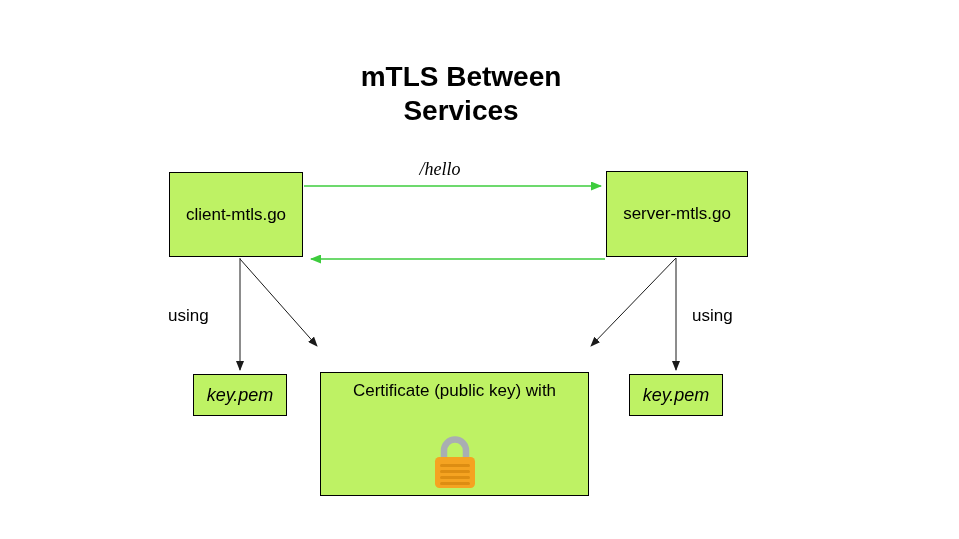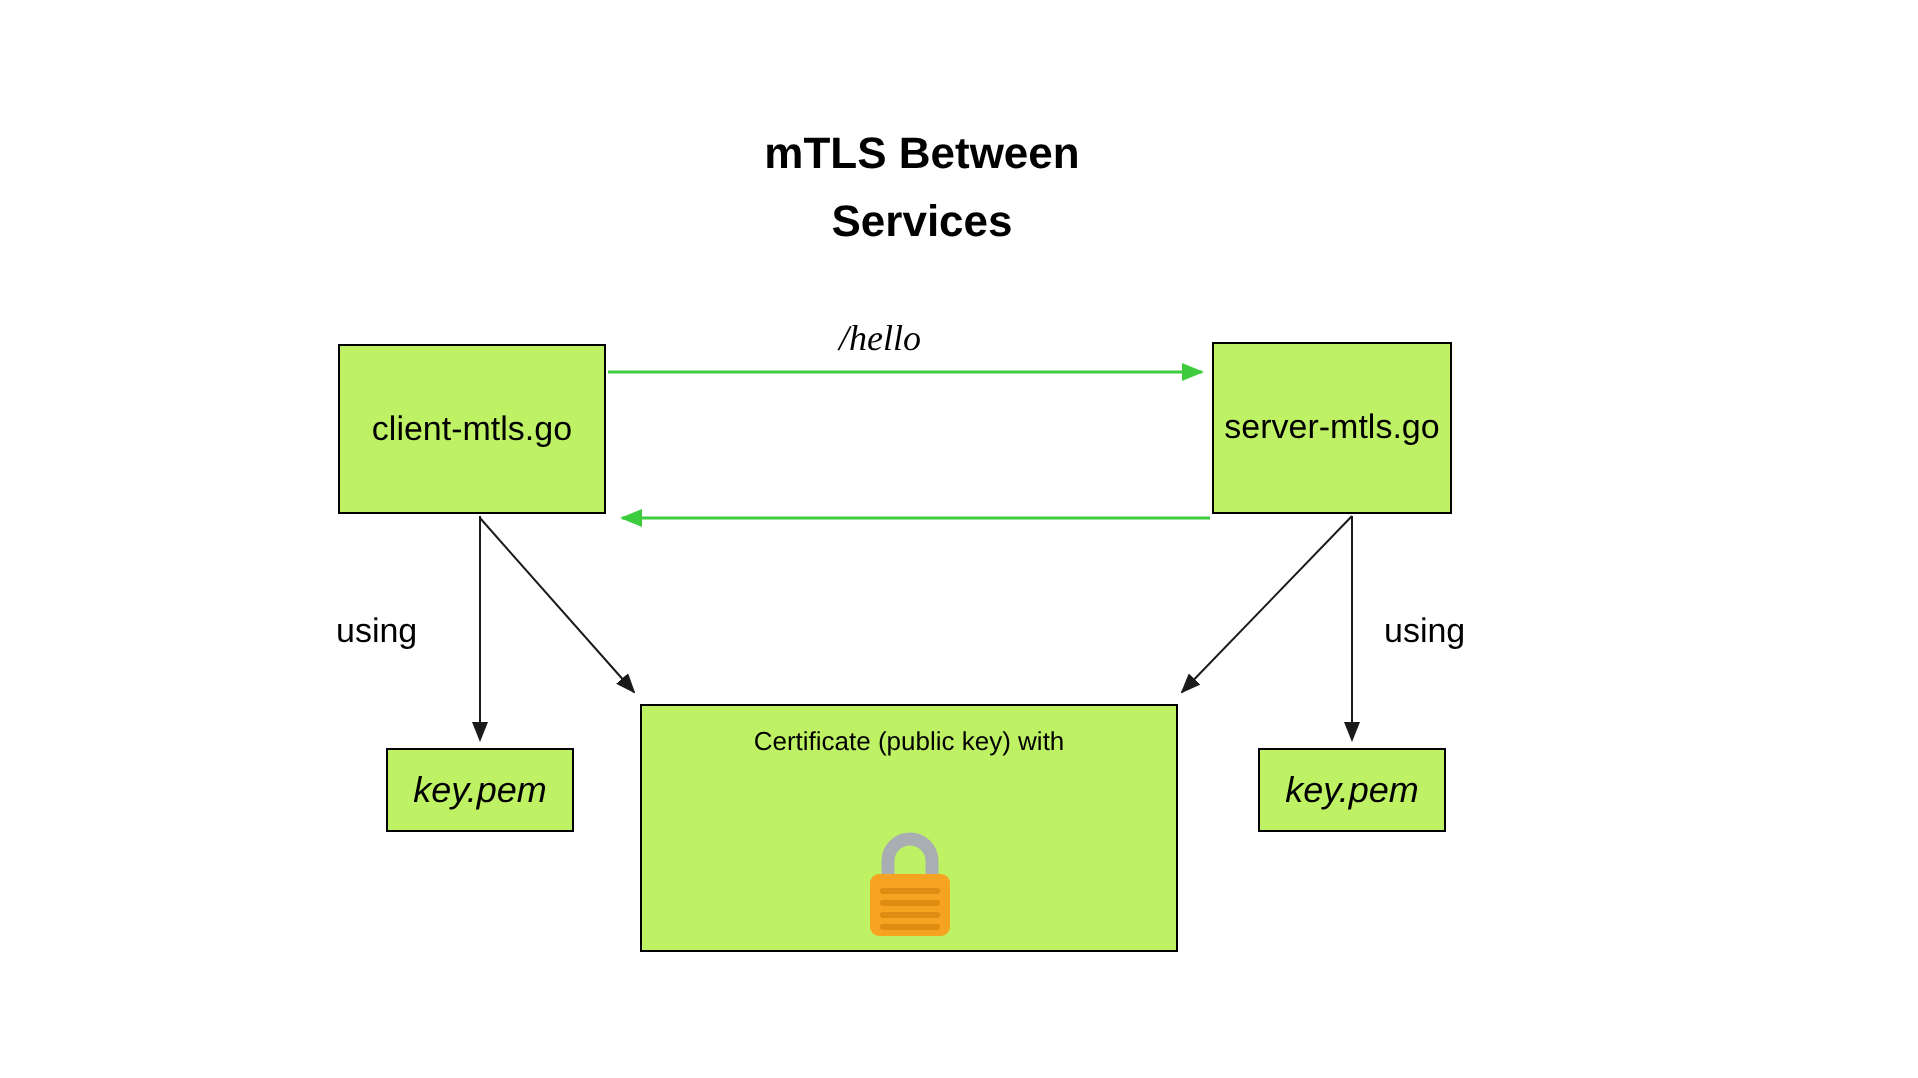--- a/index.html
+++ b/index.html
@@ -15,47 +15,47 @@
     background: var(--bg, #ffffff);
     overflow: hidden;
     color: var(--text, #000000);
   }
   .title {
     position: absolute;
     left: 181px;
     top: 60px;
     width: 560px;
     text-align: center;
-    font-size: 22px;
+    font-size: 28px;
     font-weight: bold;
     line-height: 34px;
     color: var(--text, #000000);
   }
   .node {
     position: absolute;
     box-sizing: border-box;
     border: 1px solid var(--border, #000000);
     background: #bef264;
     display: flex;
     align-items: center;
     justify-content: center;
     font-size: 17px;
     color: var(--text, #000000);
   }
   .node-client { left: 169px; top: 172px; width: 134px; height: 85px; }
-  .node-server { left: 606px; top: 171px; width: 120px; height: 86px; }
+  .node-server { left: 606px; top: 171px; width: 142px; height: 86px; }
   .node-key-left  { left: 193px; top: 374px; width: 94px; height: 42px; font-style: italic; font-size: 18px; }
   .node-key-right { left: 629px; top: 374px; width: 94px; height: 42px; font-style: italic; font-size: 18px; }
   .node-cert {
-    left: 320px; top: 352px; width: 269px; height: 124px;
+    left: 320px; top: 372px; width: 269px; height: 124px;
     flex-direction: column;
     justify-content: flex-start;
     padding-top: 6px;
     line-height: 23px;
-    font-size: 13px;
+    font-size: 17px;
     text-align: center;
   }
   .italic { font-style: italic; }
   .edge-label {
     position: absolute;
     font-size: 18px;
     font-style: italic;
     text-align: center;
     color: var(--text, #000000);
     white-space: nowrap;

